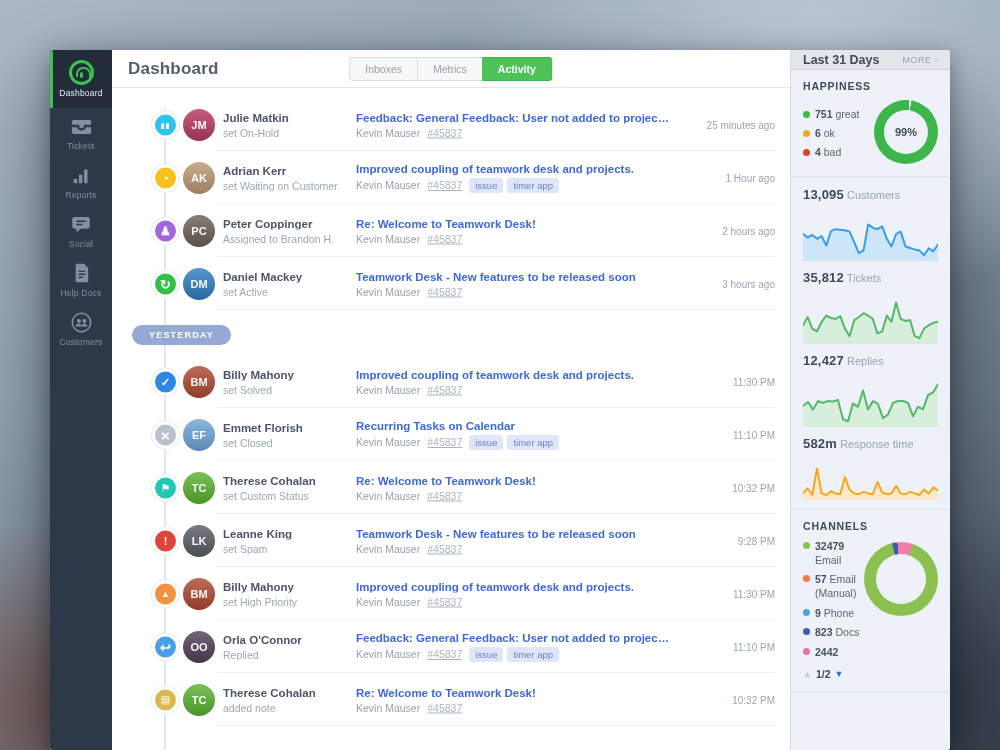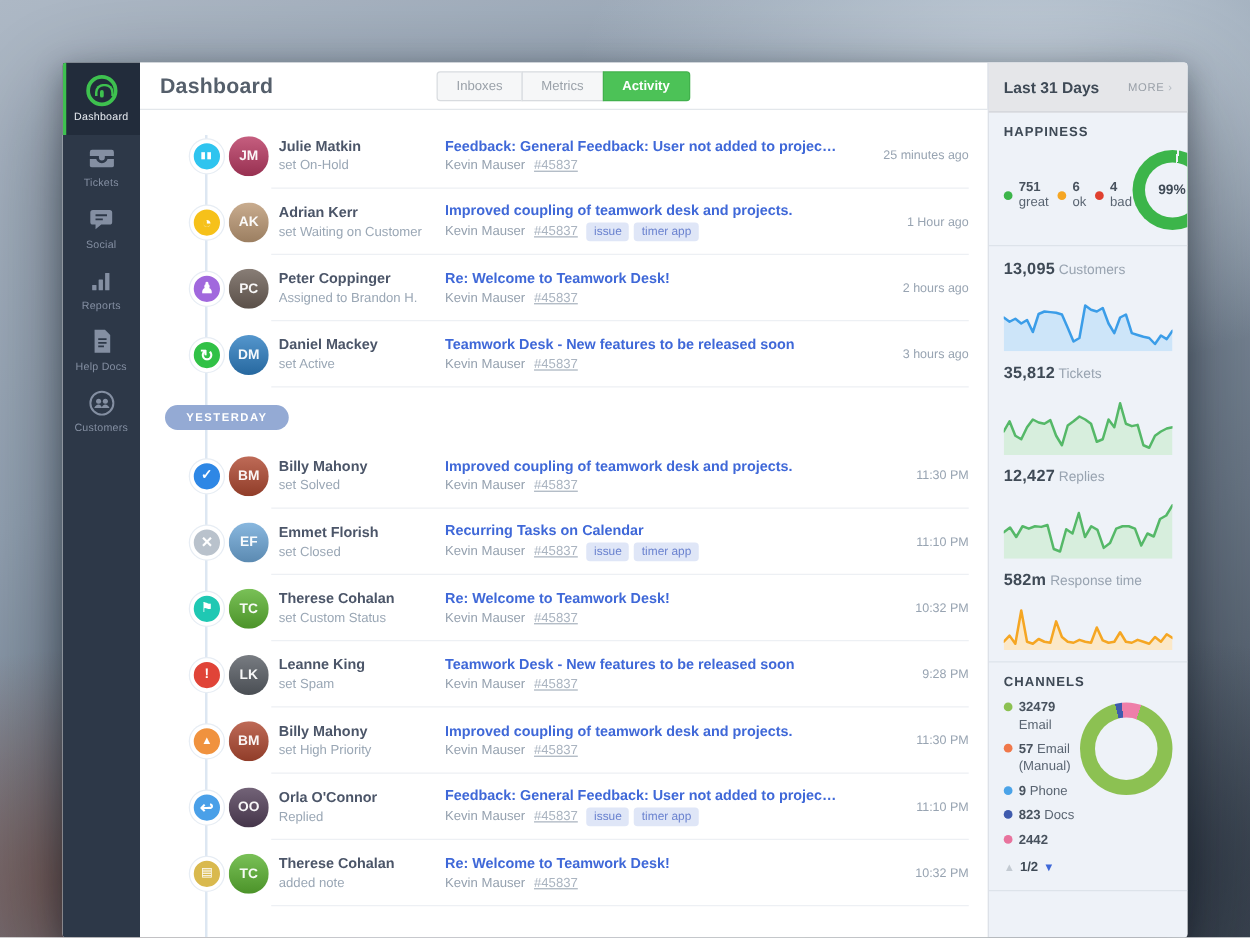--- a/index.html
+++ b/index.html
@@ -65,28 +65,28 @@
   .who .action{ font-size:10.5px; color:#9aa7b5; margin-top:3px; white-space:nowrap; overflow:hidden; text-overflow:ellipsis; }
   .what{ position:absolute; left:244px; right:118px; top:50%; transform:translateY(-50%); }
   .subject{ font-size:11.5px; font-weight:bold; color:#3f68d8; white-space:nowrap; overflow:hidden; text-overflow:ellipsis; cursor:pointer; }
   .meta{ margin-top:3px; font-size:10.5px; color:#95a1af; display:flex; align-items:center; gap:7px; }
   .meta .ref{ color:#aab4c0;text-decoration:underline; }
   .tags{ display:flex; gap:4px; }
   .tag{ background:#dfe6f7; color:#6a82cf; font-size:9.5px; padding:2px 6px; border-radius:3px; white-space:nowrap; cursor:pointer; }
   .time{ position:absolute; right:15px; top:50%; transform:translateY(-50%); font-size:10px; color:#98a4b2; white-space:nowrap; }
   
   .panel{ width:160px; flex-shrink:0; background:#eef2f8; border-left:1px solid #d7dce2; display:flex; flex-direction:column; }
-  .panel-header{ height:40px; flex-shrink:0; background:#e5e6e9; border-bottom:1px solid #d1d4d9; display:flex; align-items:center; justify-content:space-between; padding:0 12px; }
+  .panel-header{ height:20px; flex-shrink:0; background:#e5e6e9; border-bottom:1px solid #d1d4d9; display:flex; align-items:center; justify-content:space-between; padding:0 12px; }
   .panel-title{ font-size:12.5px; font-weight:bold; color:#3f4a56; }
   .more{ font-size:9px; color:#989fa7; letter-spacing:.5px; cursor:pointer; }
   .more .chev{ color:#b3bac1; }
   .panel-body{ flex:1; padding:10px 12px 0; overflow:hidden; }
   .sec-title{ font-size:10.5px; font-weight:bold; color:#3f4a56; letter-spacing:.8px; }
   .hap{ display:flex; margin-top:8px; }
-  .hap-legend{ flex:1; display:flex; flex-direction:row; gap:7px; padding-top:8px; }
+  .hap-legend{ flex:1; display:flex; flex-direction:column; gap:7px; padding-top:8px; }
   .hl{ display:flex; align-items:center; gap:5px; font-size:10.5px; color:#5a6572; }
   .dot{ width:7px; height:7px; border-radius:50%; flex-shrink:0; }
   .hl b{ color:#48525e; }
   .donut{ position:relative; border-radius:50%; flex-shrink:0; }
   .donut .hole{ position:absolute; background:#eef2f8; border-radius:50%; display:flex; align-items:center; justify-content:center; font-weight:bold; color:#3f4a56; }
   .d-hap{ width:64px; height:64px; }
   .d-hap .hole{ inset:10px; font-size:11px; }
   .divider{ height:1px; background:#dde3ea; margin:12px -12px 10px; }
   .stat{ margin-bottom:9px; }
   .stat-line{ font-size:11px; color:#98a3b0; }
@@ -122,39 +122,39 @@
             <svg width="21" height="18" viewBox="0 0 24 20">
               <path d="M3 3h18a2 2 0 012 2v12a2 2 0 01-2 2H3a2 2 0 01-2-2V5a2 2 0 012-2z" fill="currentColor"></path>
               <path d="M0 10h8a4 4 0 008 0h8" stroke="#2d3848" stroke-width="2.6" fill="none"></path>
             </svg>
           </span>
     <span class="lbl">Tickets</span>
   </div>
 
   <div class="side-item">
     <span class="ic">
-            <svg width="20" height="19" viewBox="0 0 24 22">
-              <path d="M4 2h16a2.5 2.5 0 012.5 2.5v9A2.5 2.5 0 0120 16h-8l-5.5 4.5V16H4a2.5 2.5 0 01-2.5-2.5v-9A2.5 2.5 0 014 2z" fill="currentColor"></path>
-              <path d="M6.5 7h11M6.5 11h7" stroke="#2d3848" stroke-width="1.8"></path>
-            </svg>
-          </span>
-    <span class="lbl">Social</span>
-  </div>
-
-  <div class="side-item">
-    <span class="ic">
             <svg width="19" height="19" viewBox="0 0 22 22">
               <g fill="currentColor">
                 <rect x="2" y="15" width="4" height="5" rx=".5"></rect>
                 <rect x="8" y="10" width="4" height="10" rx=".5"></rect>
                 <rect x="14" y="4" width="4" height="16" rx=".5"></rect>
               </g>
             </svg>
           </span>
     <span class="lbl">Reports</span>
+  </div>
+
+  <div class="side-item">
+    <span class="ic">
+            <svg width="20" height="19" viewBox="0 0 24 22">
+              <path d="M4 2h16a2.5 2.5 0 012.5 2.5v9A2.5 2.5 0 0120 16h-8l-5.5 4.5V16H4a2.5 2.5 0 01-2.5-2.5v-9A2.5 2.5 0 014 2z" fill="currentColor"></path>
+              <path d="M6.5 7h11M6.5 11h7" stroke="#2d3848" stroke-width="1.8"></path>
+            </svg>
+          </span>
+    <span class="lbl">Social</span>
   </div>
 
   <div class="side-item">
     <span class="ic">
             <svg width="17" height="20" viewBox="0 0 20 24">
               <path d="M3 1h10l5 5v17H3z" fill="currentColor"></path>
               <path d="M6.5 10h8M6.5 13.5h8M6.5 17h5.5" stroke="#2d3848" stroke-width="1.7"></path>
             </svg>
           </span>
     <span class="lbl">Help Docs</span>

